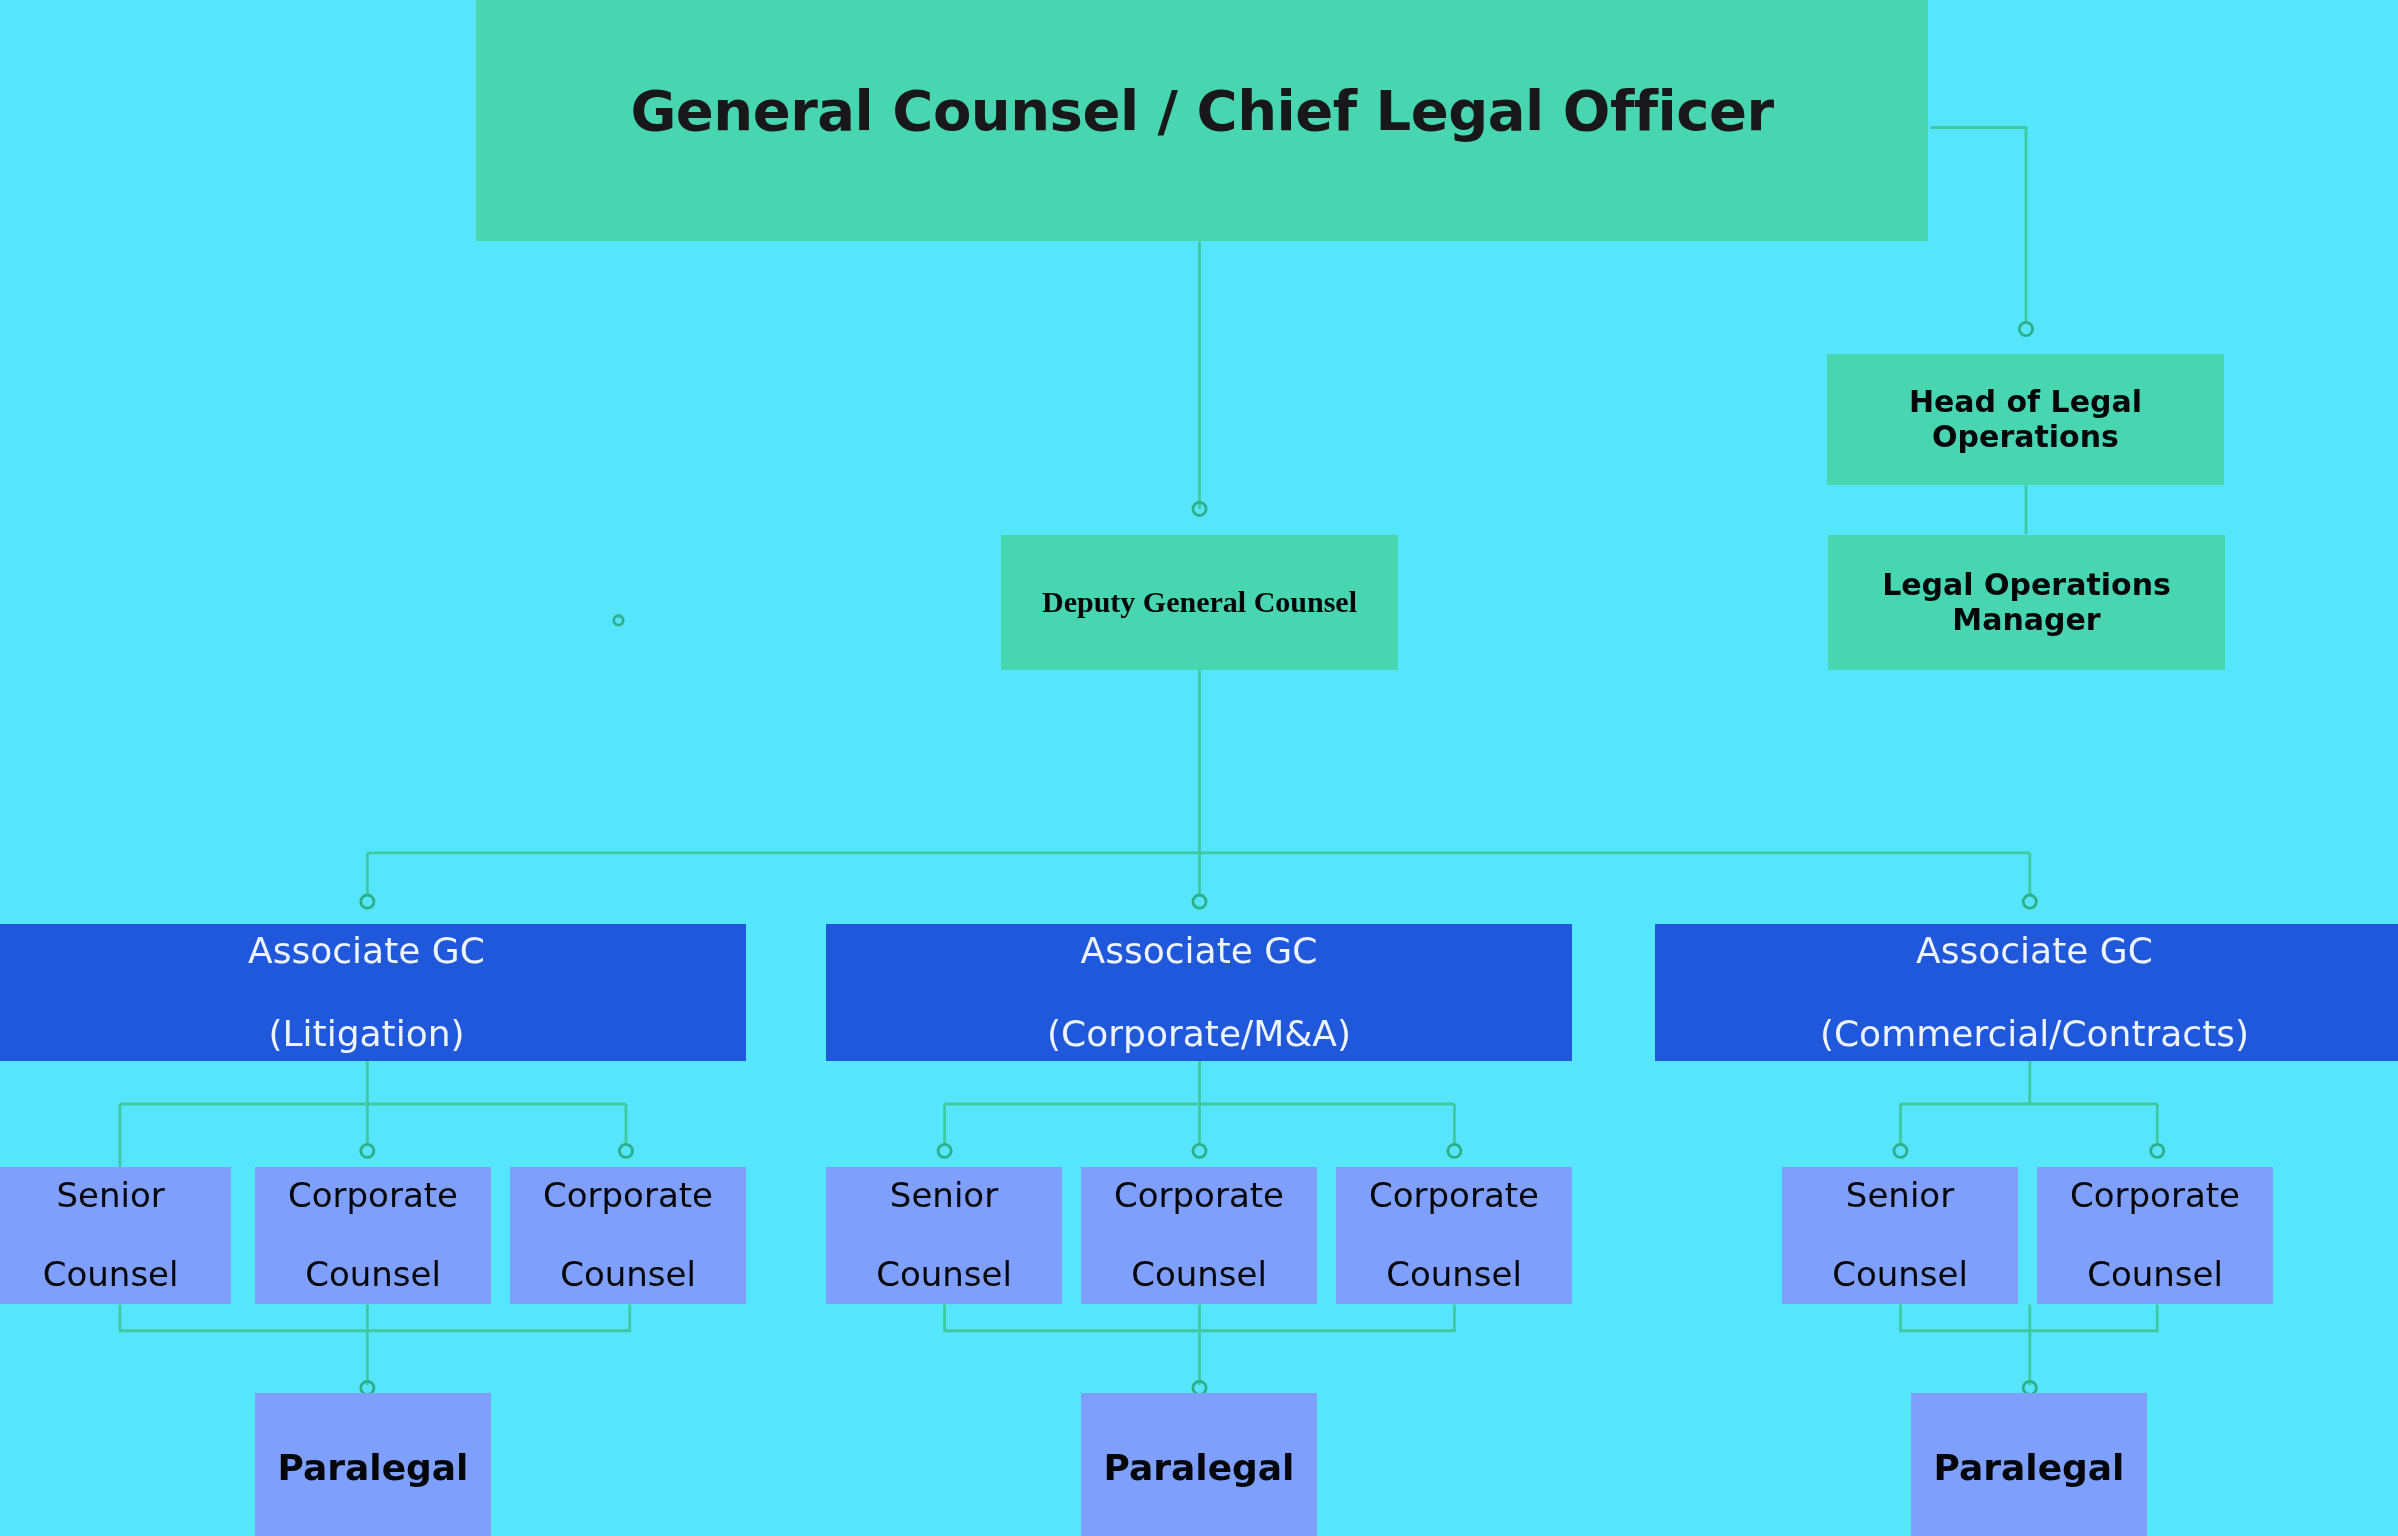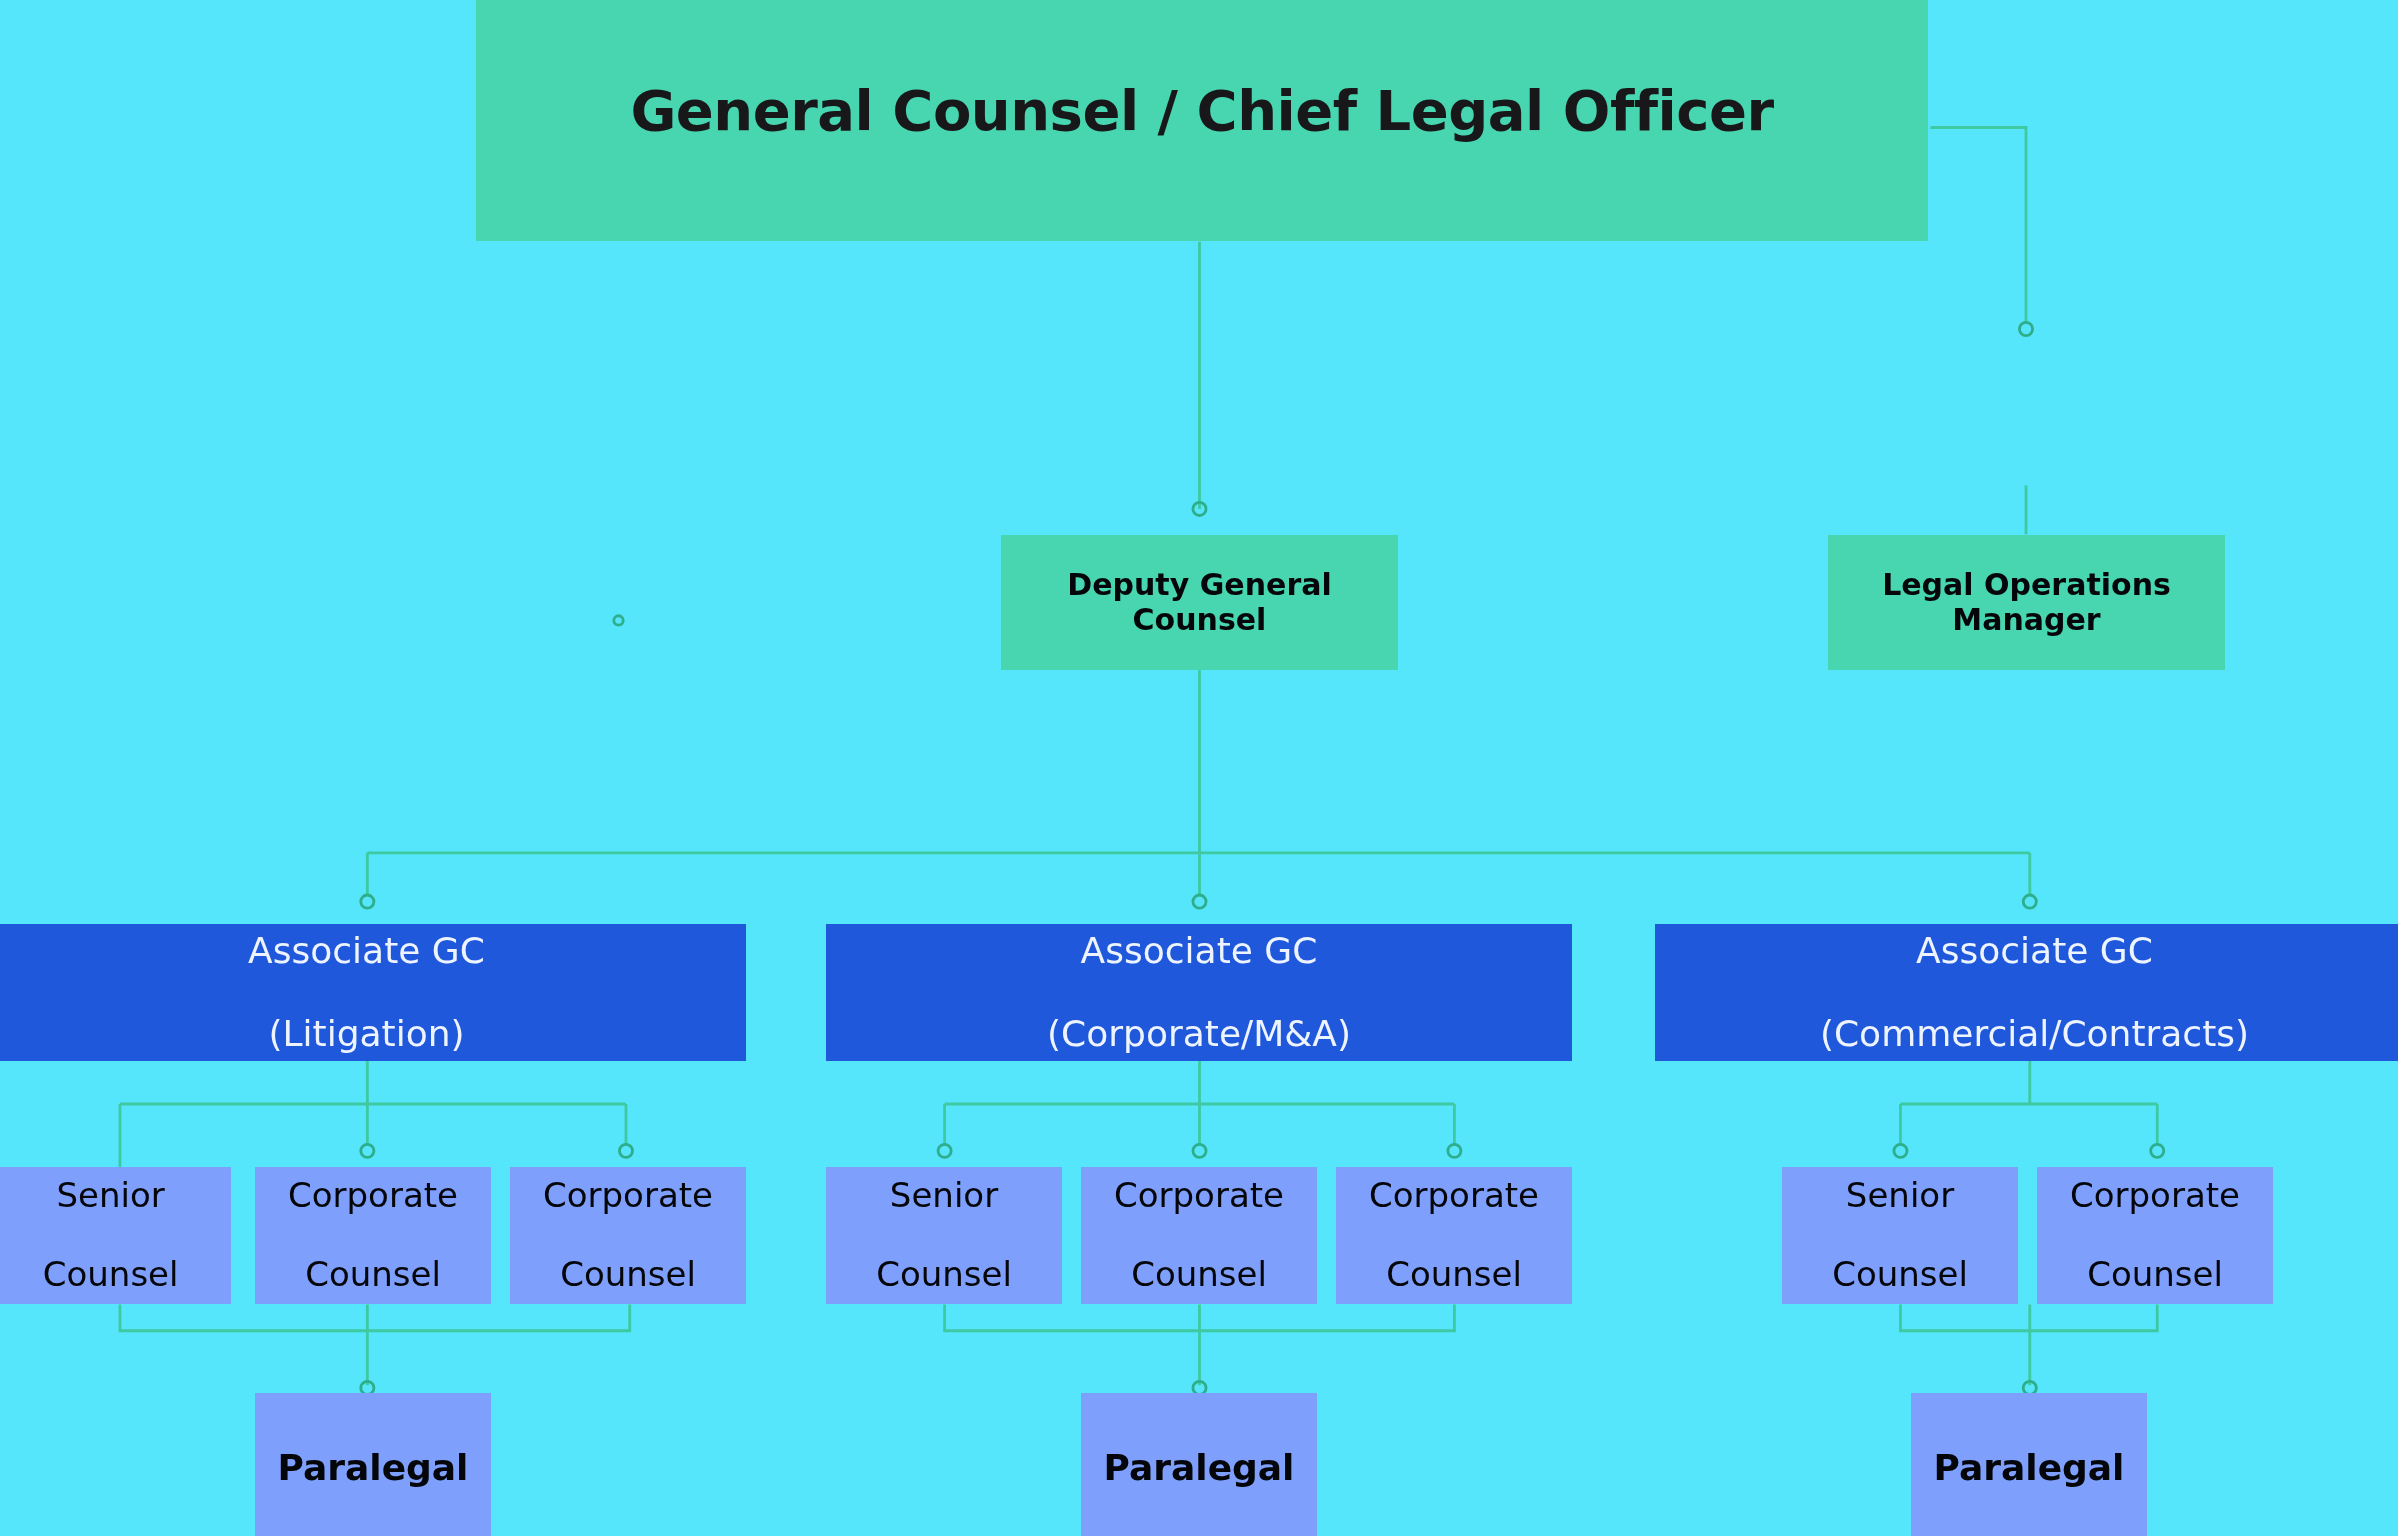--- a/index.html
+++ b/index.html
@@ -135,26 +135,29 @@
       <circle cx="1280" cy="1481" r="7"></circle>
       <circle cx="2166" cy="1481" r="7"></circle>
       <circle cx="660" cy="662" r="5"></circle>
     </g>
   </svg>
 
   <div class="node lvl-root" style="left:476px; top:-19px; width:1452px; height:260px;">
     <span>General Counsel / Chief Legal Officer</span>
   </div>
 
+  <div class="node lvl-teal" style="left:1827px; top:354px; width:397px; height:131px;">
+    <span>Head of Legal Operations</span>
+  </div>
 
   <div class="node lvl-teal" style="left:1828px; top:535px; width:397px; height:135px;text-align:center;">
     <span>Legal Operations Manager</span>
   </div>
 
-  <div class="node lvl-teal" style="left:1001px; top:535px; width:397px; height:135px;">
+  <div class="node lvl-teal" style="left:1001px; top:535px; width:397px; height:135px;font-family:Liberation Serif, serif;">
     <span>Deputy General Counsel</span>
   </div>
 
   <div class="node lvl-blue" style="left:-13px; top:924px; width:759px; height:137px;">
     <span>
       <span>Associate GC</span><br>
       <span>(Litigation)</span>
     </span>
   </div>
 

